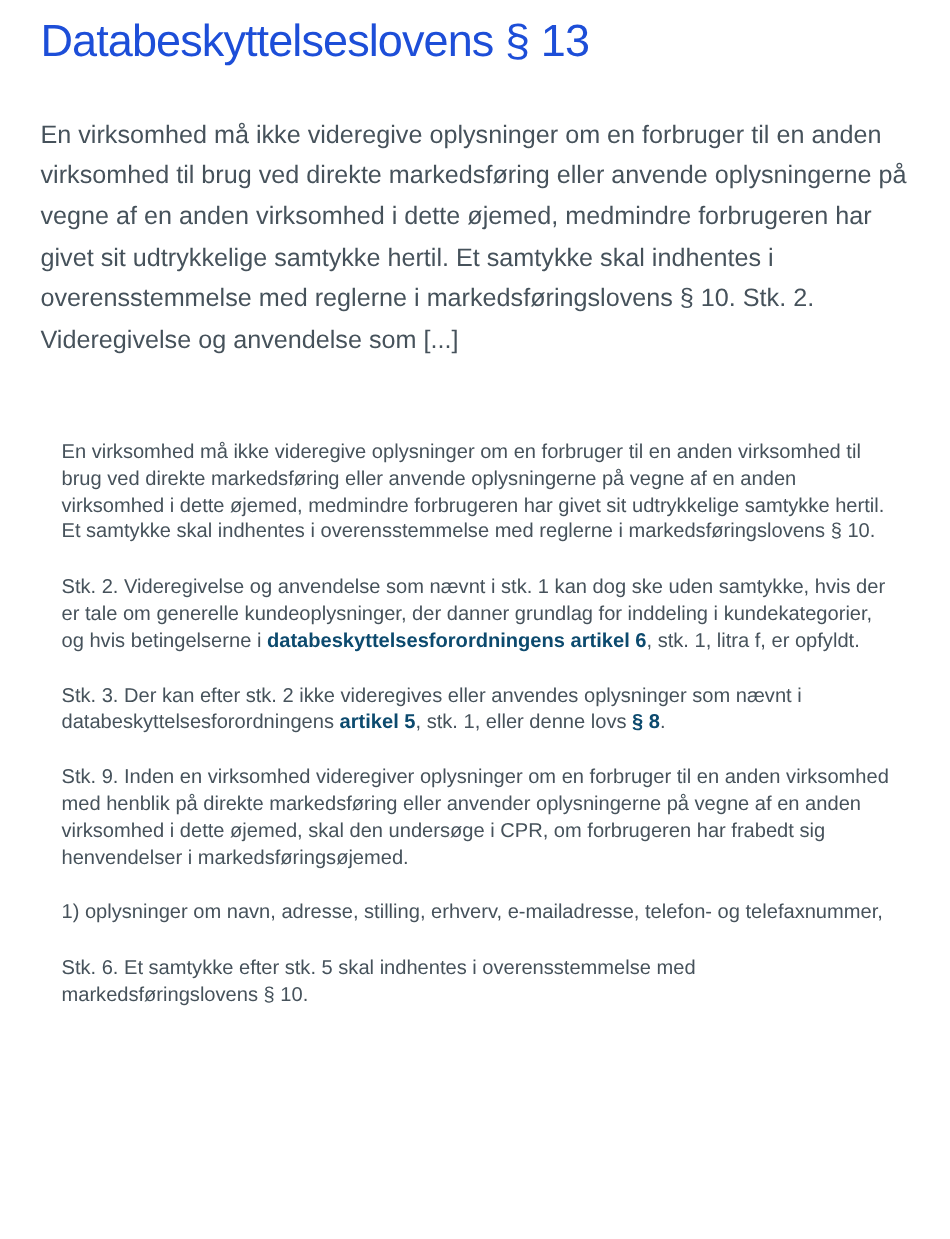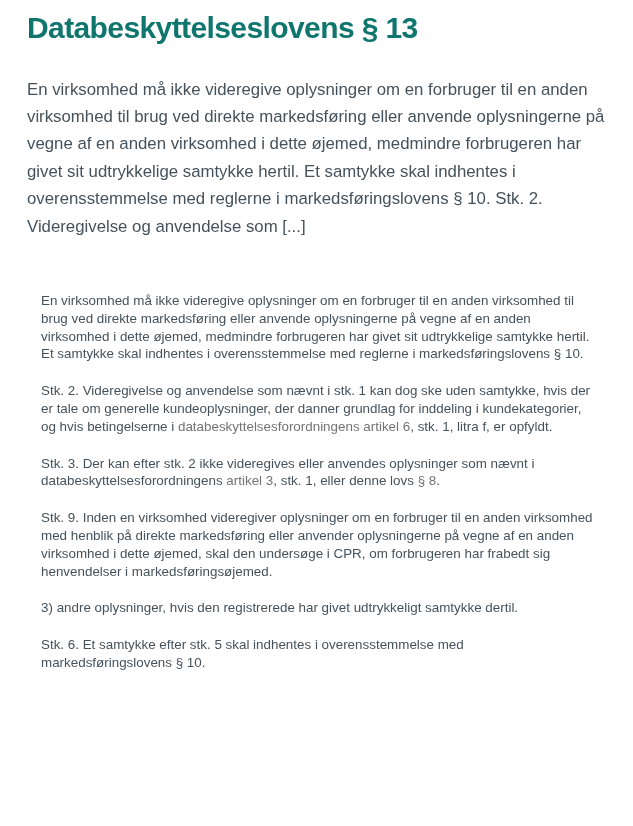--- a/index.html
+++ b/index.html
@@ -12,23 +12,23 @@
     overflow: hidden;
     font-family: "Liberation Sans", "DejaVu Sans", sans-serif;
     -webkit-font-smoothing: antialiased;
   }
   .article {
     padding: 11px 24px 0 27px;
   }
   h1.page-title {
     font-size: 30px;
     line-height: 1.15;
-    font-weight: 700;
+    font-weight: 400;
     letter-spacing: -0.6px;
-    color: #0f766e;
+    color: #1d4ed8;
   }
   p.intro {
     margin-top: 30px;
     width: 584px;
     font-size: 16.8px;
     line-height: 27.4px;
     color: #46525b;
   }
   .law-block {
     margin-top: 52px;
@@ -36,34 +36,35 @@
     width: 554px;
   }
   .law-block p {
     font-size: 13.4px;
     line-height: 17.8px;
     color: #46525b;
     margin-bottom: 19px;
   }
   .law-block p:last-child { margin-bottom: 0; }
   a.law-link {
-    color: #737373;
+    color: #0c4a6e;
     text-decoration: none;
     cursor: pointer;
+    font-weight: bold;
   }
 </style>
 </head>
 <body>
 
 <main class="article">
   <h1 class="page-title">Databeskyttelseslovens § 13</h1>
 
   <p class="intro">En virksomhed må ikke videregive oplysninger om en forbruger til en anden virksomhed til brug ved direkte markedsføring eller anvende oplysningerne på vegne af en anden virksomhed i dette øjemed, medmindre forbrugeren har givet sit udtrykkelige samtykke hertil. Et samtykke skal indhentes i overensstemmelse med reglerne i markedsføringslovens § 10. Stk. 2. Videregivelse og anvendelse som [...]</p>
 
   <section class="law-block" id="law-block">
       <p>En virksomhed må ikke videregive oplysninger om en forbruger til en anden virksomhed til brug ved direkte markedsføring eller anvende oplysningerne på vegne af en anden virksomhed i dette øjemed, medmindre forbrugeren har givet sit udtrykkelige samtykke hertil. Et samtykke skal indhentes i overensstemmelse med reglerne i markedsføringslovens § 10.</p>
       <p>Stk. 2. Videregivelse og anvendelse som nævnt i stk. 1 kan dog ske uden samtykke, hvis der er tale om generelle kundeoplysninger, der danner grundlag for inddeling i kundekategorier, og hvis betingelserne i <a class="law-link">databeskyttelsesforordningens artikel 6</a>, stk. 1, litra f, er opfyldt.</p>
-      <p>Stk. 3. Der kan efter stk. 2 ikke videregives eller anvendes oplysninger som nævnt i databeskyttelsesforordningens <a class="law-link">artikel 3</a>, stk. 1, eller denne lovs <a class="law-link">§ 8</a>.</p>
+      <p>Stk. 3. Der kan efter stk. 2 ikke videregives eller anvendes oplysninger som nævnt i databeskyttelsesforordningens <a class="law-link">artikel 5</a>, stk. 1, eller denne lovs <a class="law-link">§ 8</a>.</p>
       <p>Stk. 9. Inden en virksomhed videregiver oplysninger om en forbruger til en anden virksomhed med henblik på direkte markedsføring eller anvender oplysningerne på vegne af en anden virksomhed i dette øjemed, skal den undersøge i CPR, om forbrugeren har frabedt sig henvendelser i markedsføringsøjemed.</p>
-      <p>3) andre oplysninger, hvis den registrerede har givet udtrykkeligt samtykke dertil.</p>
+      <p>1) oplysninger om navn, adresse, stilling, erhverv, e-mailadresse, telefon- og telefaxnummer,</p>
       <p>Stk. 6. Et samtykke efter stk. 5 skal indhentes i overensstemmelse med markedsføringslovens § 10.</p>
     </section>
 </main>
 
 </body></html>

